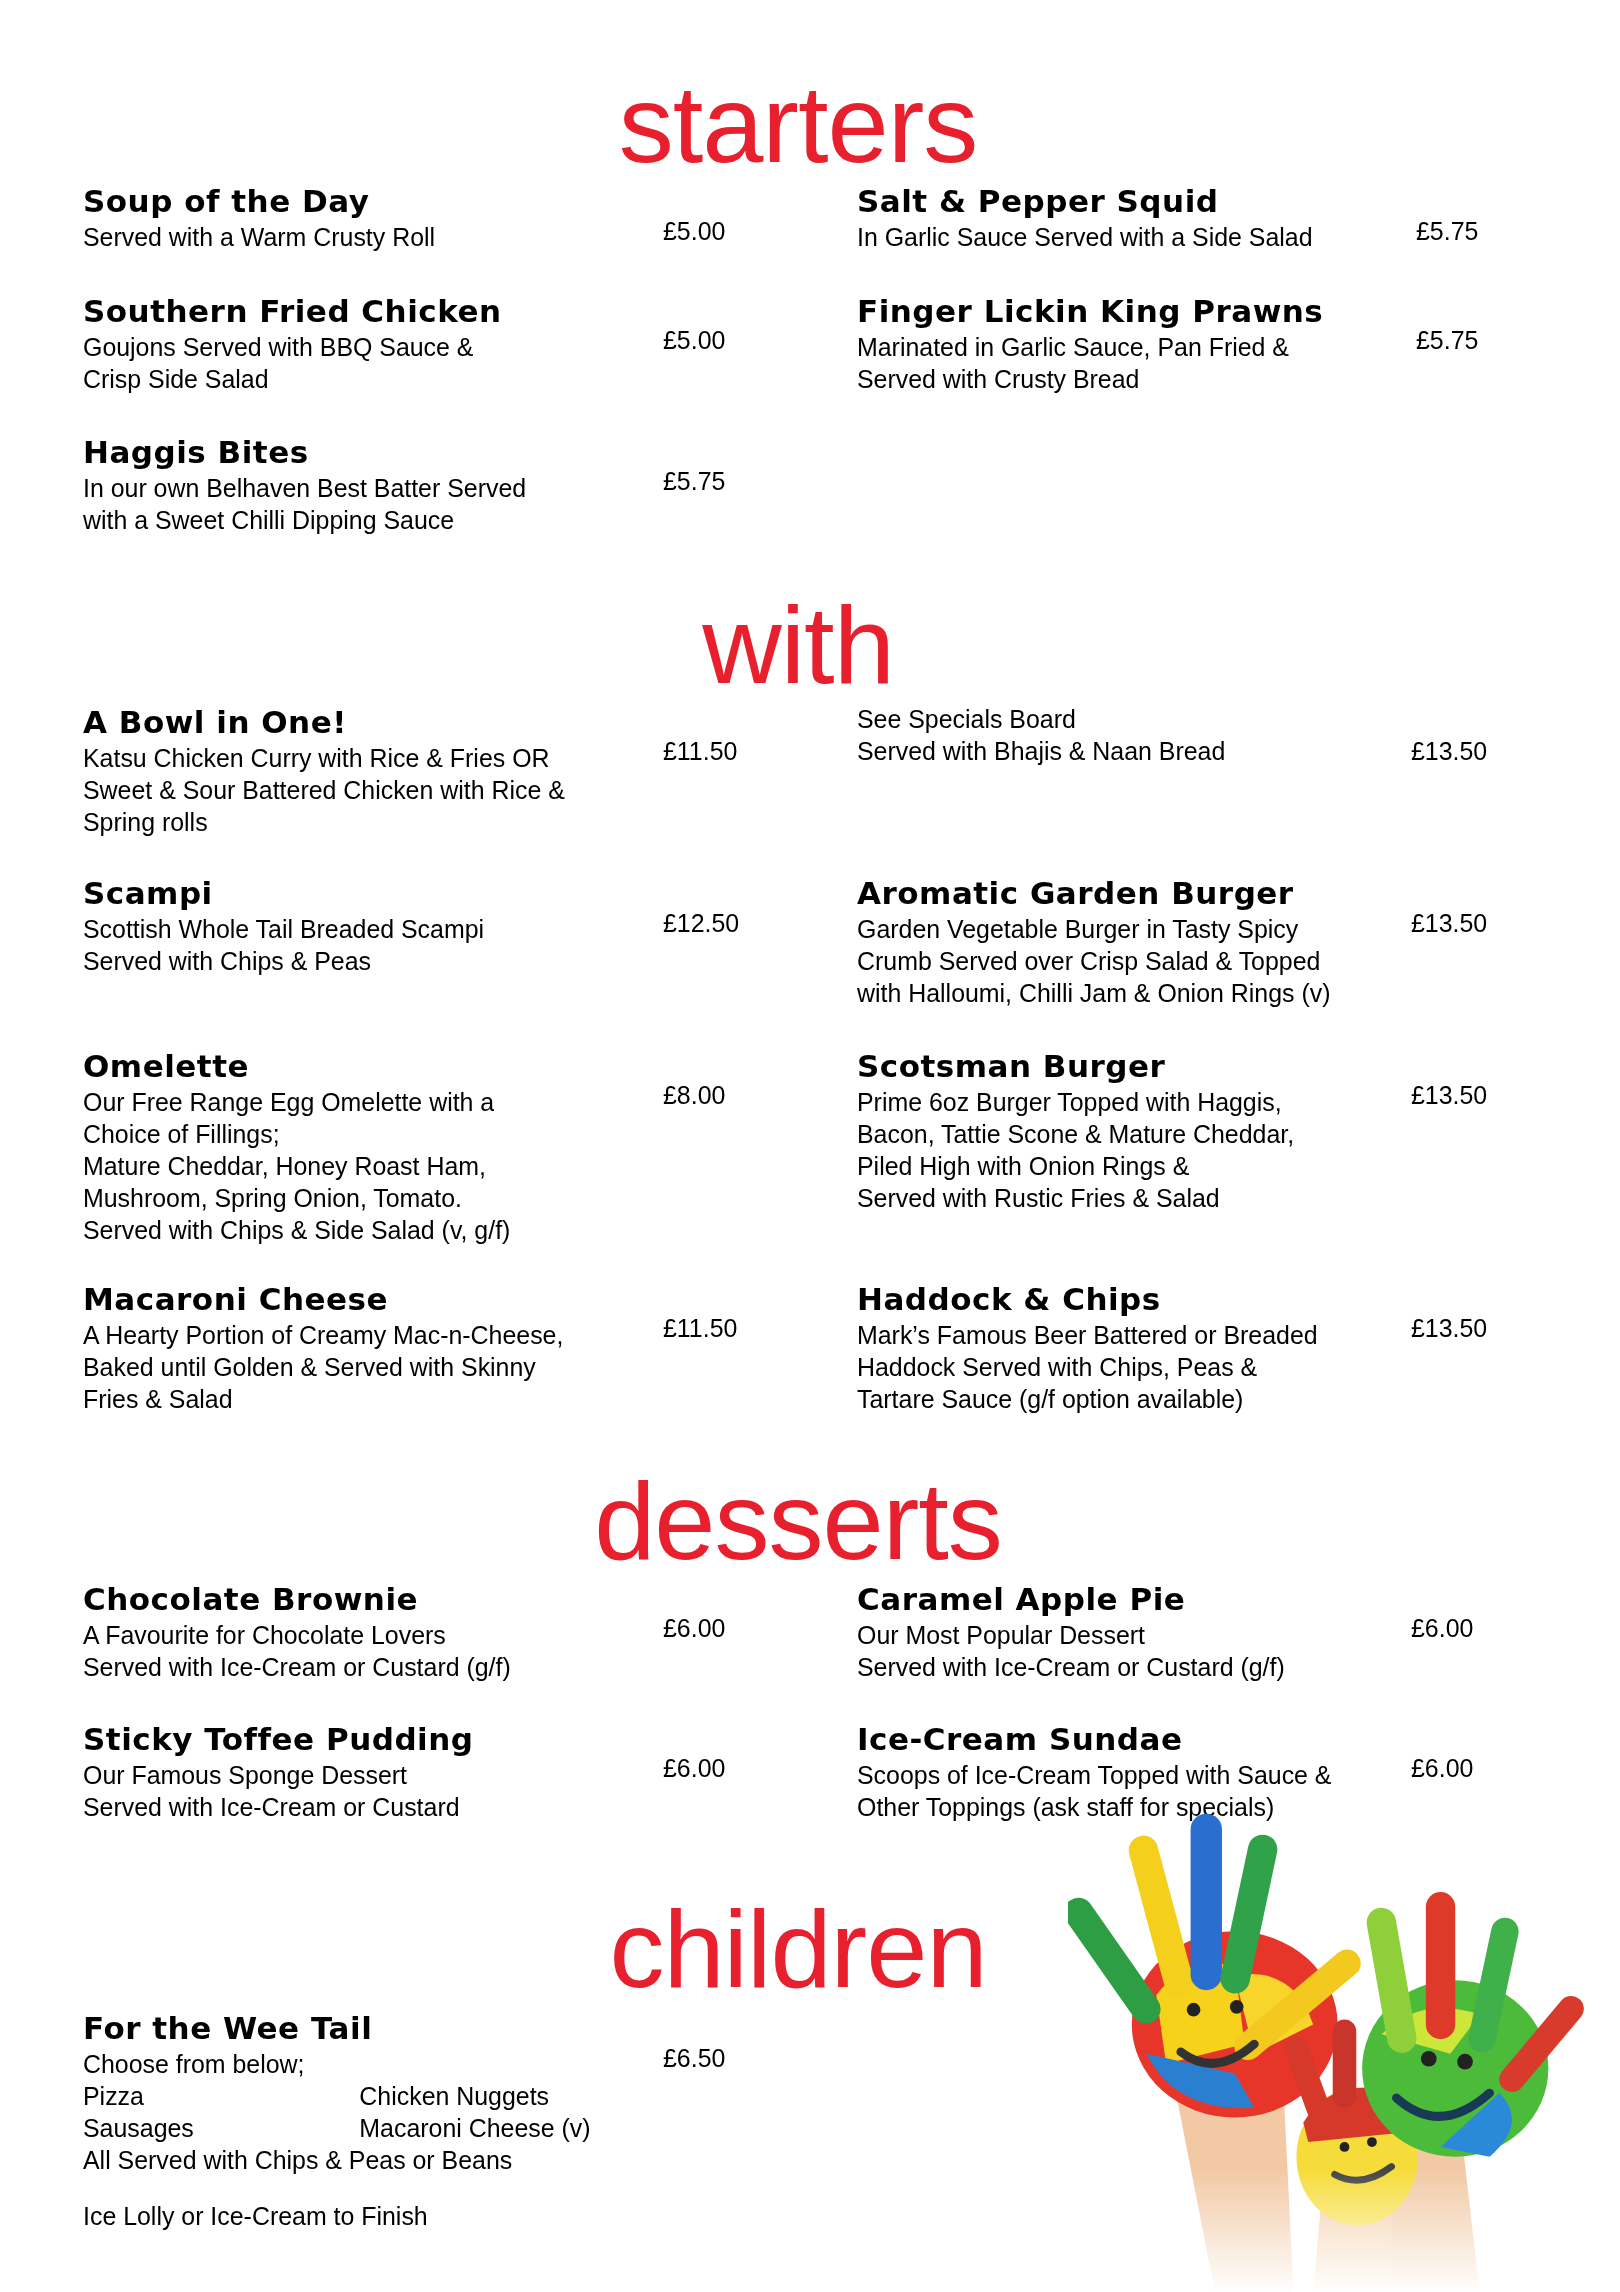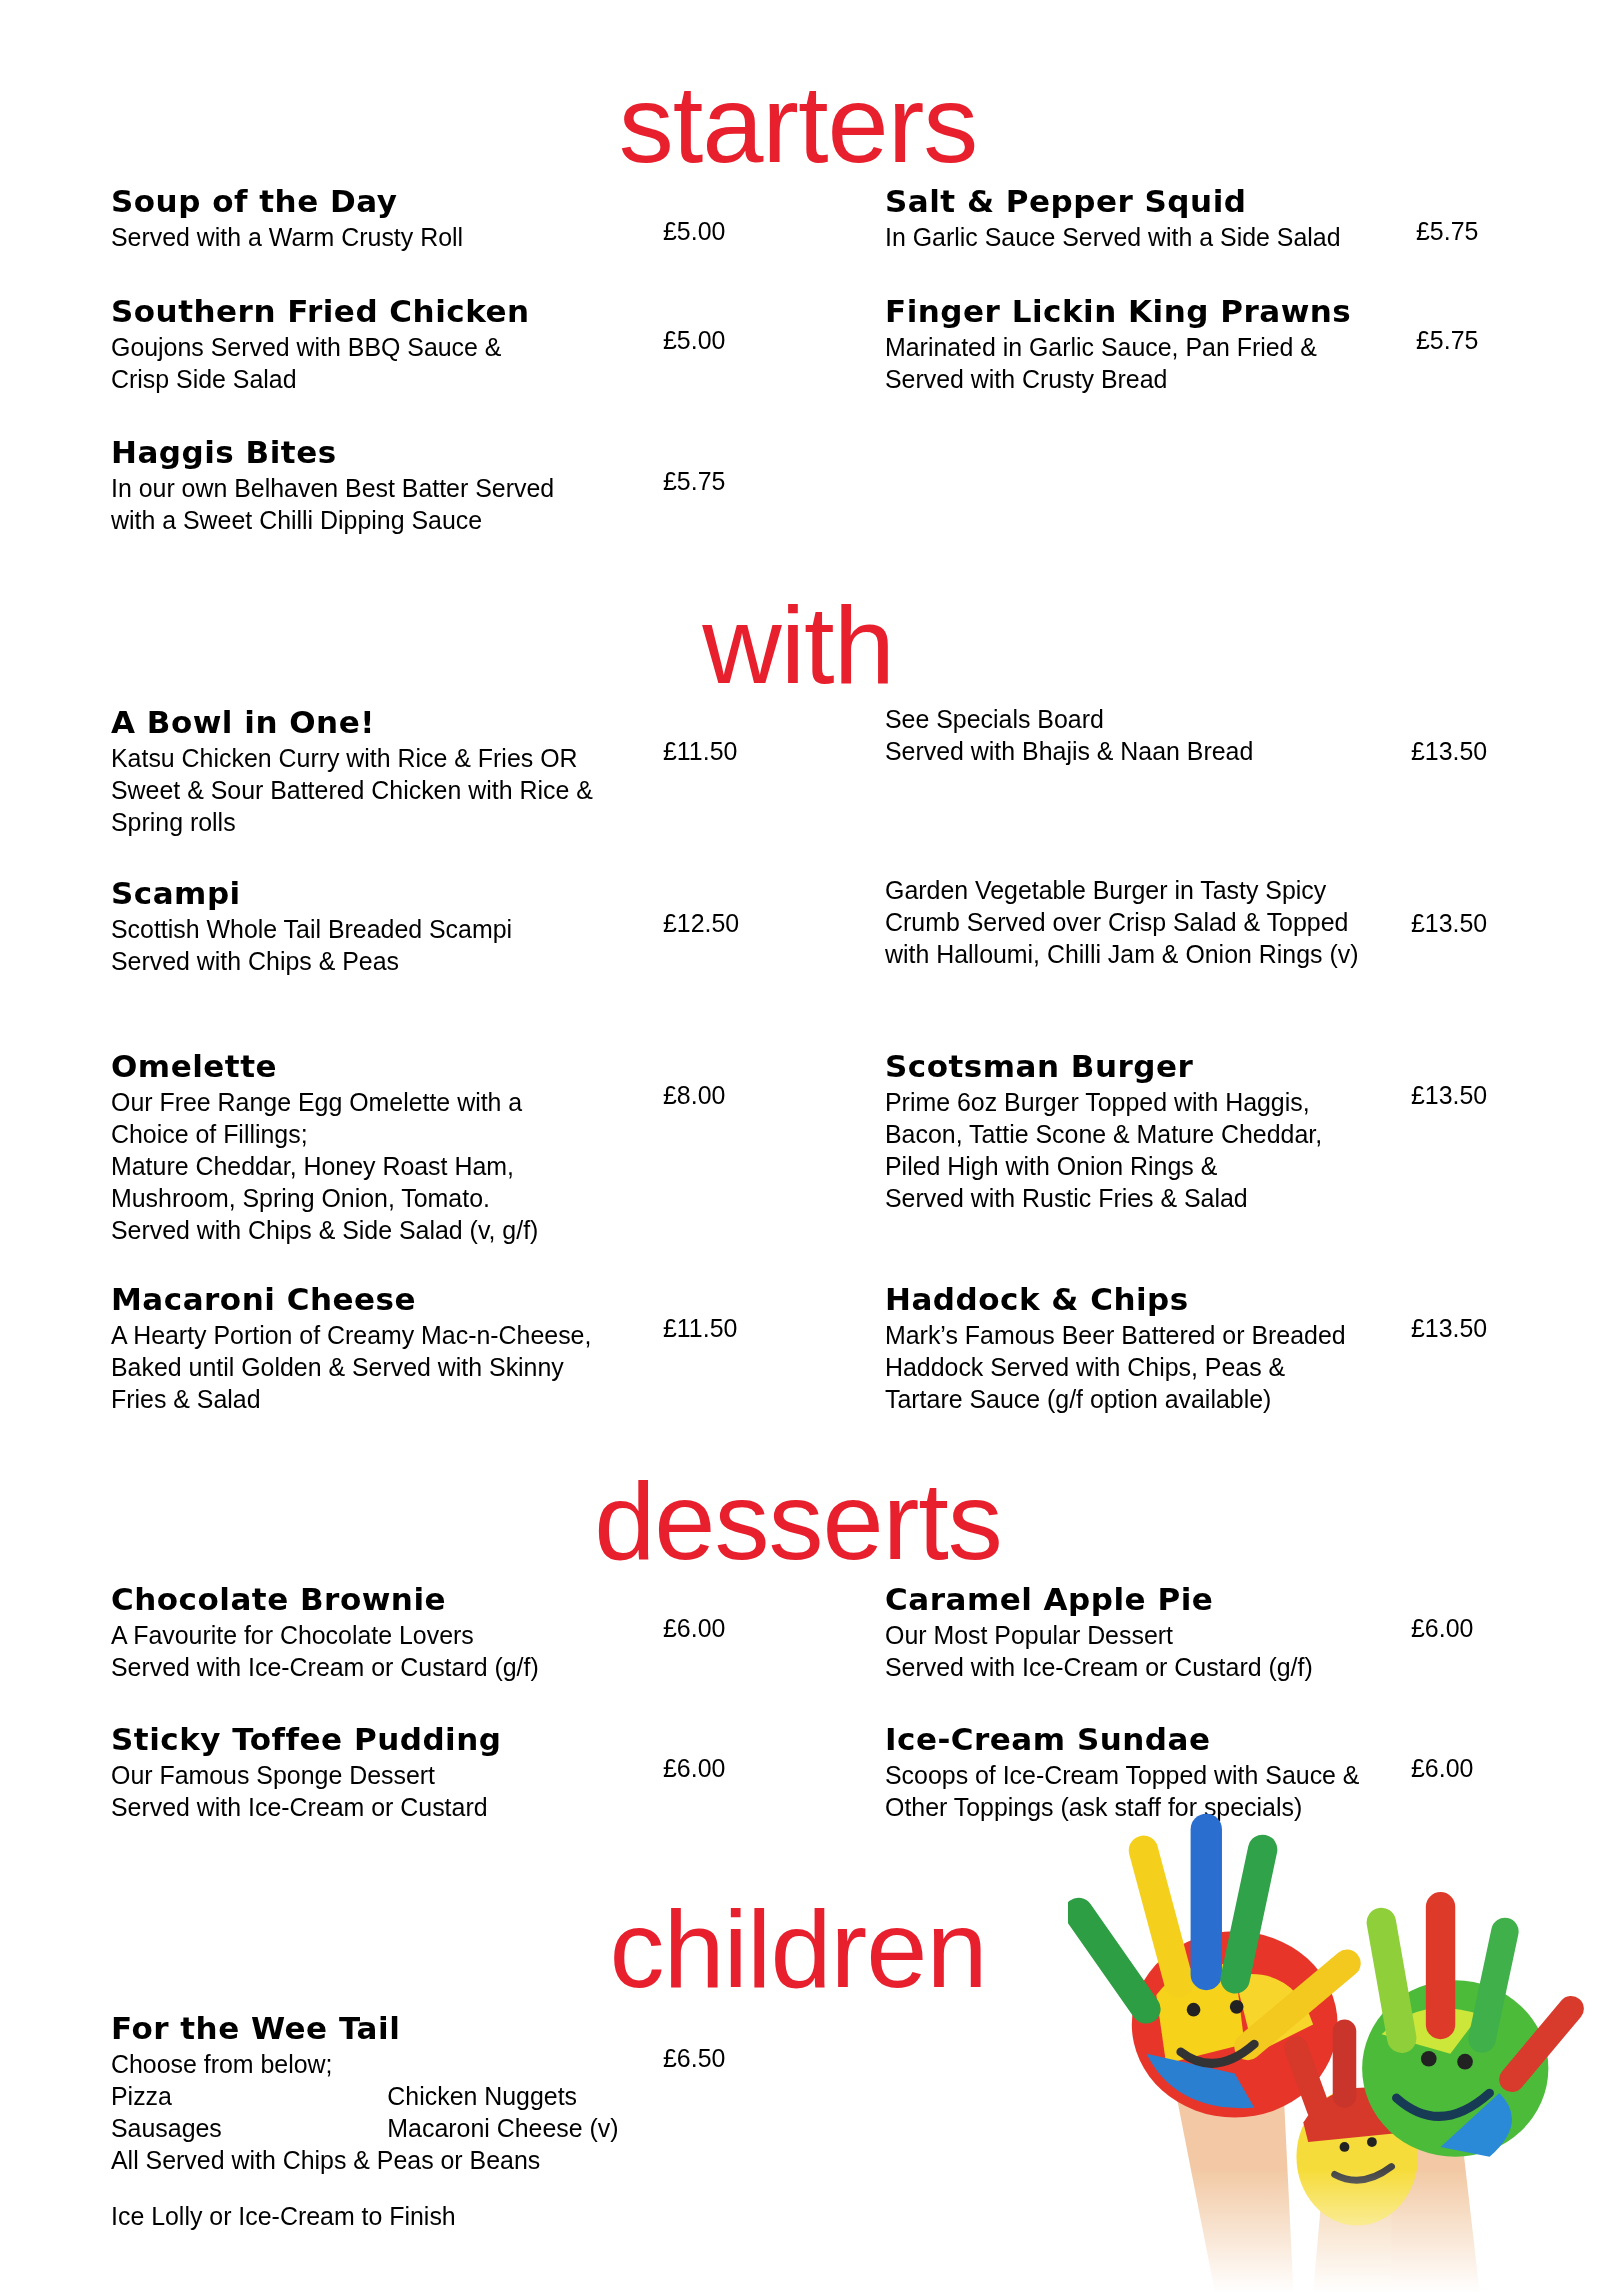--- a/index.html
+++ b/index.html
@@ -1,21 +1,21 @@
 <!DOCTYPE html>
 <html><head>
   <meta charset="utf-8">
   <style>
     html, body { margin: 0; padding: 0; background: #ffffff; }
     body { width: 1620px; height: 2293px; position: relative; overflow: hidden;
            font-family: "Liberation Sans", "DejaVu Sans", sans-serif; color: #000; }
     .section-title { position: absolute; left: 0; width: 1596px; text-align: center;
            color: #e8202e; font-family: "Liberation Sans", sans-serif; font-weight: normal;
            font-size: 110px; line-height: 1; letter-spacing: -1px; margin: 0; }
-    .item { position: absolute; width: 745px; margin-left: 28px; }
+    .item { position: absolute; width: 745px; }
     .item .name { font-family: "DejaVu Sans", sans-serif; font-weight: bold; font-size: 31px;
            line-height: 39px; letter-spacing: 0.5px; white-space: nowrap; }
     .item .desc { font-size: 26.5px; line-height: 32px; transform: scaleX(0.94);
            transform-origin: left top; white-space: nowrap; }
     .item .desc div { white-space: pre; }
     .price { position: absolute; font-size: 26.5px; line-height: 31px; white-space: nowrap;
            transform: scaleX(0.94); transform-origin: left top; }
     .kids-grid { display: grid; grid-template-columns: 294px 294px; }
     .hands { position: absolute; left: 1068px; top: 1799px; width: 552px; height: 494px; }
   </style>
@@ -112,20 +112,21 @@
 
 <div class="item" style="left:857px; top:703px;">
   <div class="desc">
     <div>See Specials Board</div>
     <div>Served with Bhajis &amp; Naan Bread</div>
   </div>
 </div>
 <div class="price" style="left:1411px; top:736px;">£13.50</div>
 
 <div class="item" style="left:857px; top:874px;">
+  <div class="name">Aromatic Garden Burger</div>
   <div class="desc">
     <div>Garden Vegetable Burger in Tasty Spicy</div>
     <div>Crumb Served over Crisp Salad &amp; Topped</div>
     <div>with Halloumi, Chilli Jam &amp; Onion Rings (v)</div>
   </div>
 </div>
 <div class="price" style="left:1411px; top:908px;">£13.50</div>
 
 <div class="item" style="left:857px; top:1047px;">
   <div class="name">Scotsman Burger</div>

